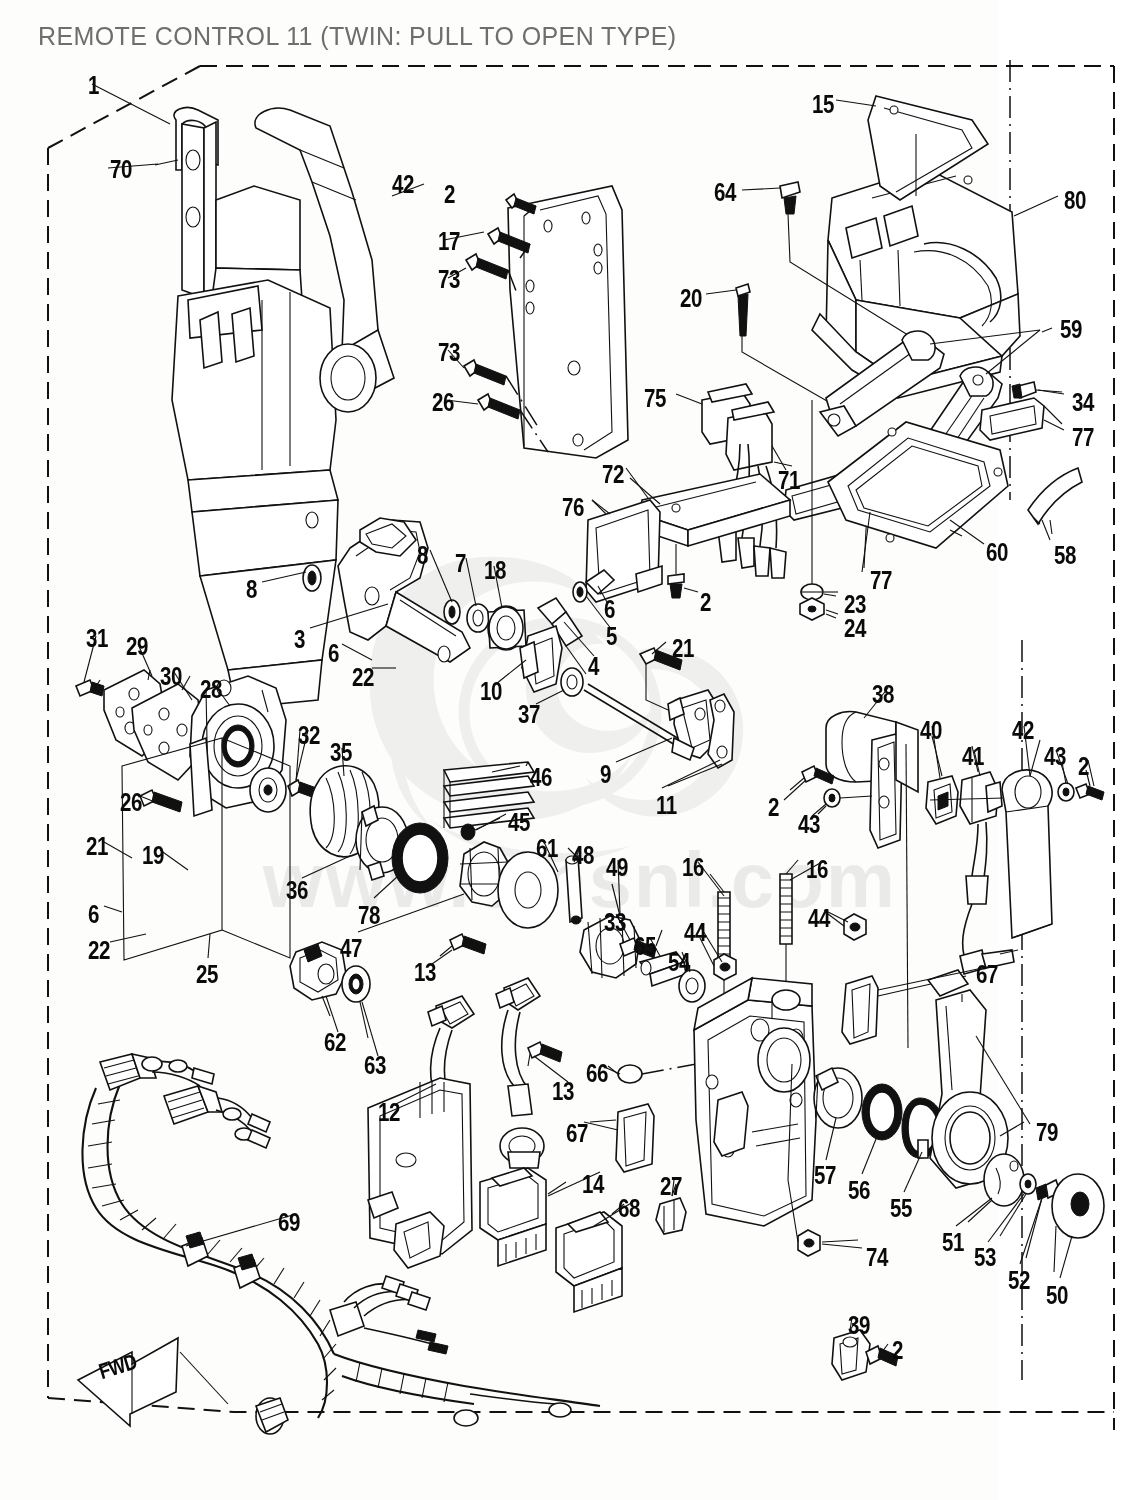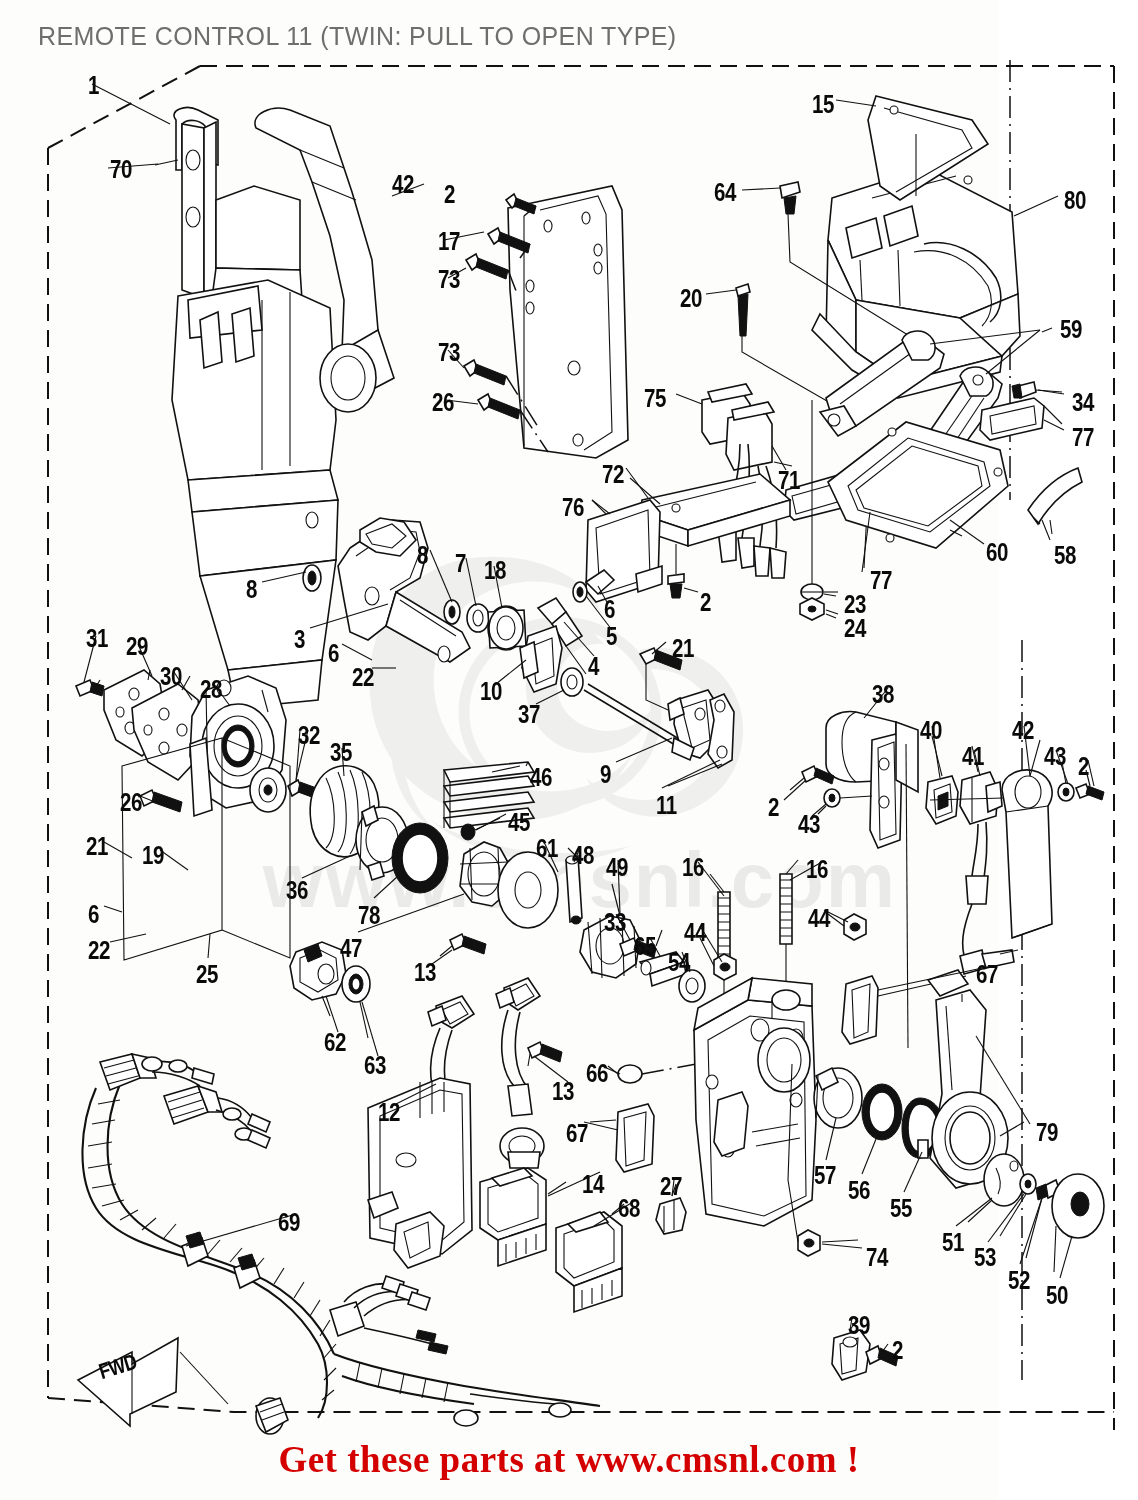--- a/index.html
+++ b/index.html
@@ -1066,15 +1066,14 @@
       <div class="lbl" style="left: 942px; top: 1230px;">51</div>
       <div class="lbl" style="left: 974px; top: 1245px;">53</div>
       <div class="lbl" style="left: 1008px; top: 1268px;">52</div>
       <div class="lbl" style="left: 1046px; top: 1283px;">50</div>
       <div class="lbl" style="left: 866px; top: 1245px;">74</div>
       <div class="lbl" style="left: 848px; top: 1313px;">39</div>
       <div class="lbl" style="left: 892px; top: 1338px;">2</div>
       <div class="lbl" style="left: 278px; top: 1210px;">69</div>
     </div>
 
-  <div class="footer">Get these parts at www.cmsnl.com !</div>
 
 </div>
 
 </body></html>

